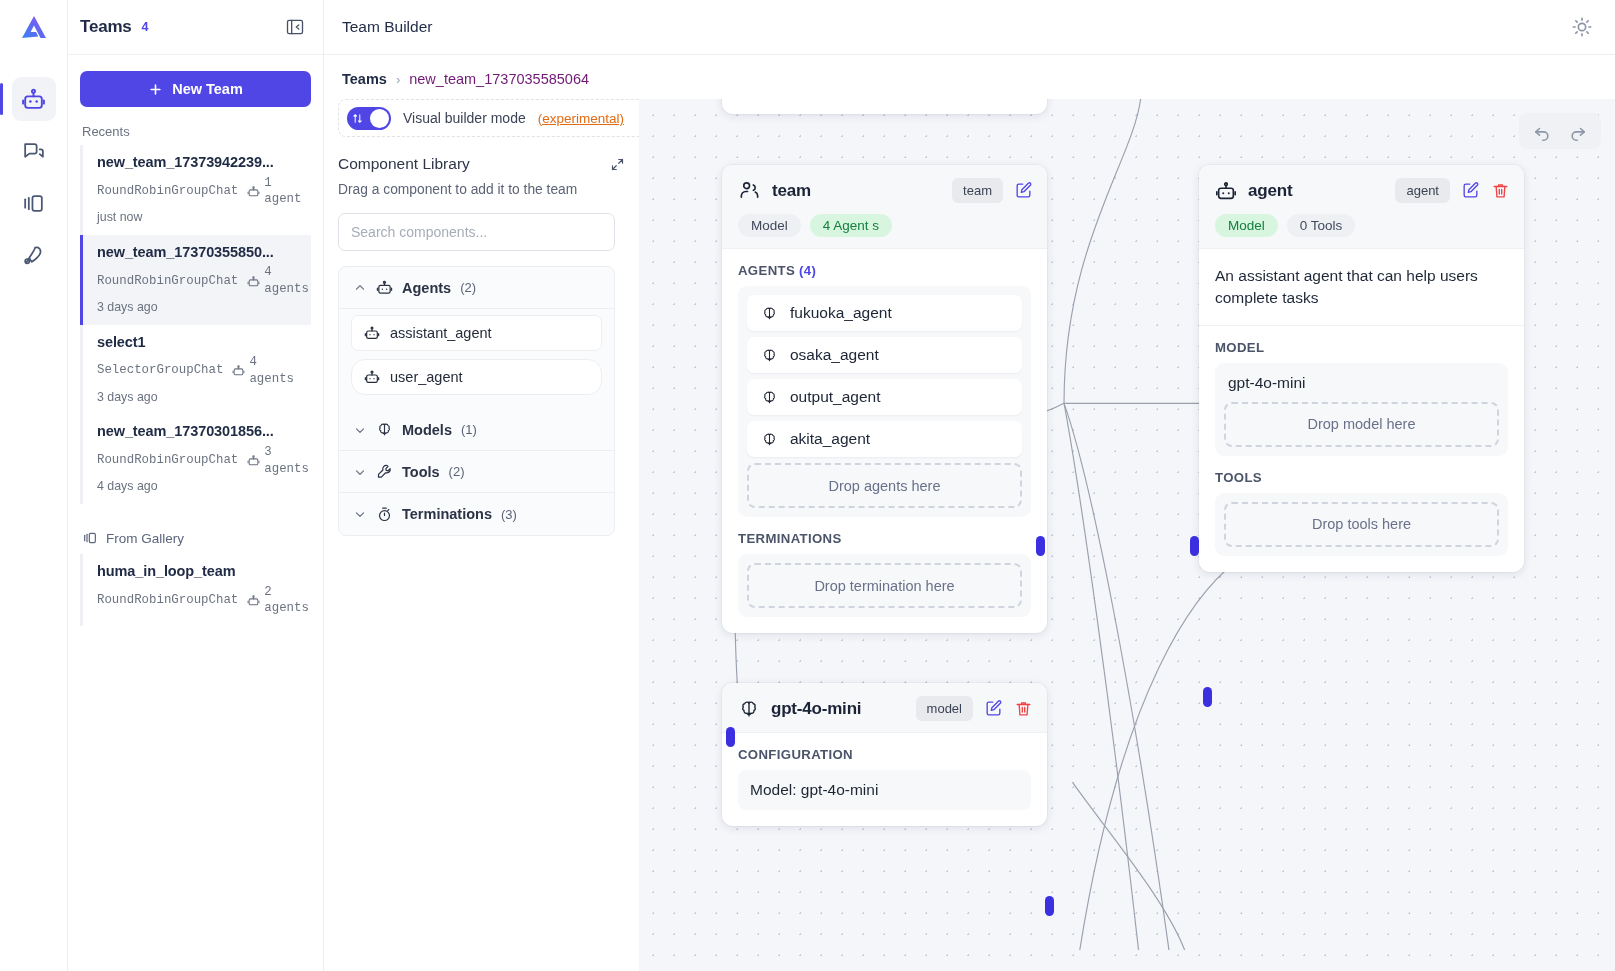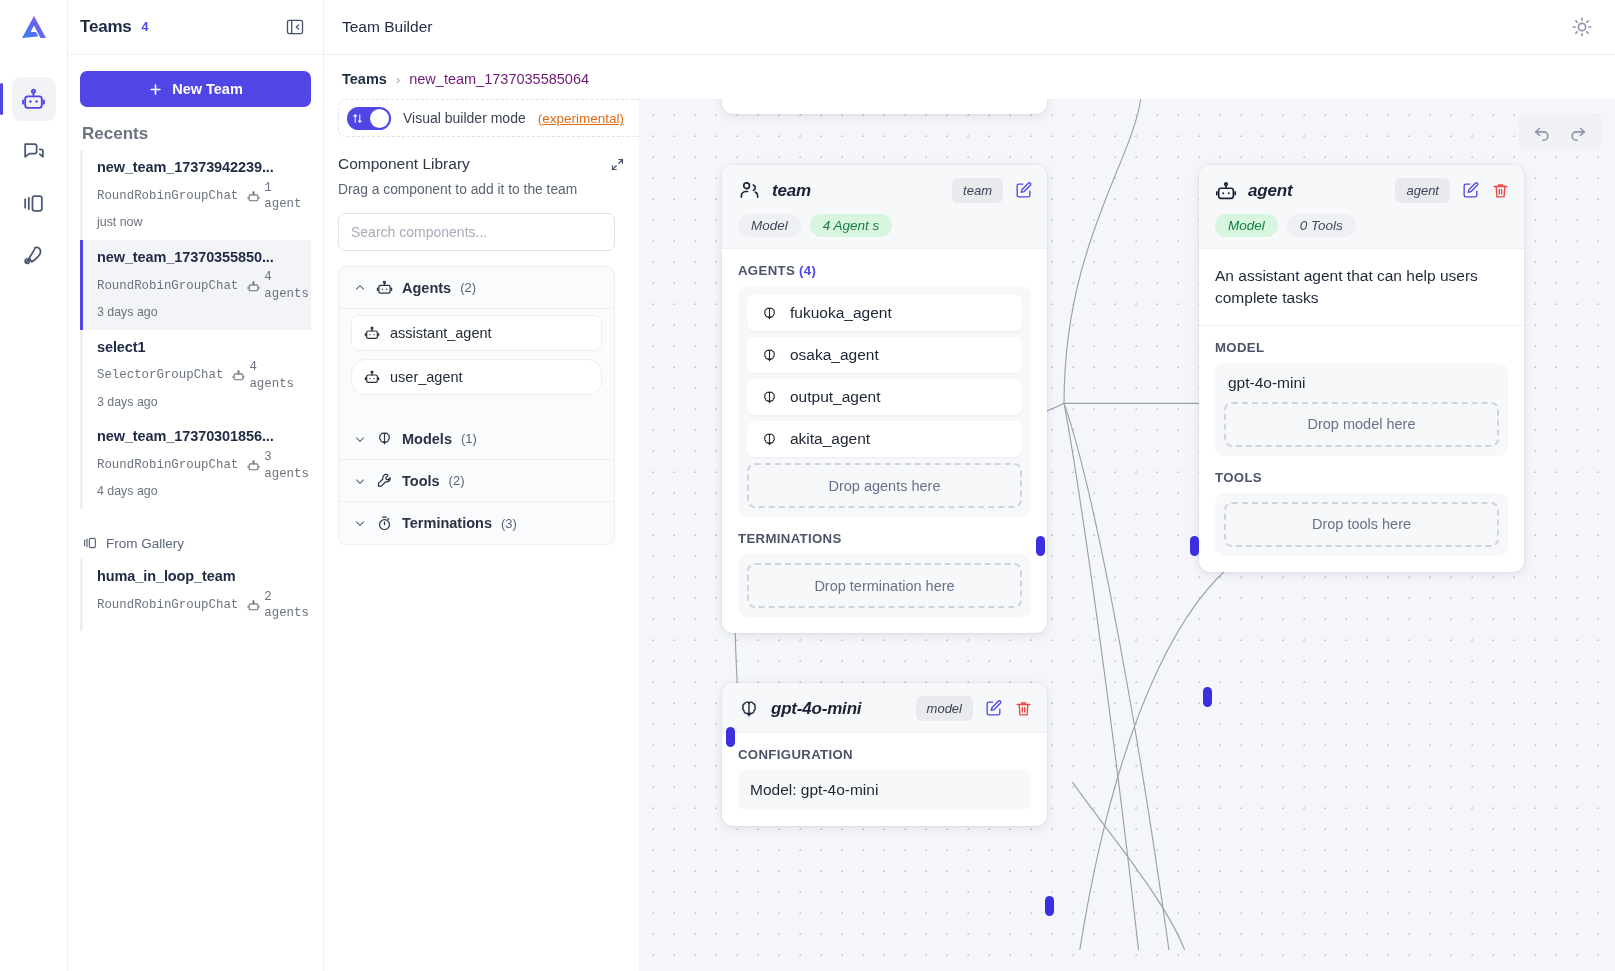--- a/index.html
+++ b/index.html
@@ -47,22 +47,22 @@
   .sb-count { font-size: 12.5px; color: #4f46e5; font-weight: 600; }
   .sb-collapse { margin-left: auto; color: #475269; cursor: pointer; display:flex; }
   .sb-body { padding: 16px 12px 0 12px; overflow: hidden; }
   .new-team-btn {
     width: 100%; height: 36px; border: none; border-radius: 7px;
     background: #4f46e5; color: #fff; font-size: 14.5px; font-weight: 700;
     display: flex; align-items: center; justify-content: center; gap: 9px;
     cursor: pointer; font-family: inherit;
   }
   .section-label {
-    font-size: 17px; color: #6b7280; margin: 17px 0 6px 2px;
-    display: flex; align-items: center; gap: 7px; font-weight: bold;
+    font-size: 13px; color: #6b7280; margin: 17px 0 6px 2px;
+    display: flex; align-items: center; gap: 7px;
   }
   .team-item {
     position: relative; padding: 8px 10px 9px 14px; cursor: pointer;
     border-left: 3px solid #eef0f3; line-height: 1.35;
   }
   .team-item.selected { background: #f3f4f8; border-left-color: #4f46e5; }
   .team-name {
     font-size: 14.5px; font-weight: 700; color: #1f2a44;
     white-space: nowrap; overflow: hidden; text-overflow: ellipsis; letter-spacing: -0.1px;
   }
@@ -125,42 +125,42 @@
   }
   .lib-group-head:last-child { border-bottom: none; }
   .lib-group-head .chev { color: #6b7280; display: flex; width: 14px; }
   .lib-group-head .gcount { font-weight: 400; font-size: 13px; color: #5b6375; }
   .lib-group-body { padding: 6px 12px 10px 12px; }
   .lib-entry {
     height: 36px; background: #fff; border: 1px solid #eceef1; border-radius: 7px;
     display: flex; align-items: center; gap: 10px; padding: 0 12px; margin-bottom: 8px;
     font-size: 14.5px; color: #252c3a; cursor: grab;
   }
-  .lib-entry:last-child { margin-bottom: 13px; border-radius: 14px; }
+  .lib-entry:last-child { margin-bottom: 4px; border-radius: 14px; }
 
   
   .canvas {
     position: relative; flex: 1 1 auto; min-width: 0;
     background-color: #f4f6fa;
     background-image: radial-gradient(#c9cedb 1px, transparent 1px);
     background-size: 21px 21px; background-position: 4px 6px;
     overflow: hidden;
   }
   .edges { position: absolute; inset: 0; pointer-events: none; }
   .handle {
     position: absolute; width: 9px; height: 20px; border-radius: 5px;
     background: #3b2fe0; z-index: 6; cursor: crosshair;
   }
 
   .node {
     position: absolute; background: #fff; border-radius: 11px;
     box-shadow: 0 2px 10px rgba(22,28,45,0.10), 0 0 0 1px rgba(22,28,45,0.03);
     overflow: hidden; z-index: 4;
   }
-  .node-head { background: #f7f8fa; padding: 13px 14px 11px 16px; border-bottom: 1px solid #eef0f3; font-style: italic; }
+  .node-head { background: #f7f8fa; padding: 13px 14px 11px 16px; border-bottom: 1px solid #eef0f3; }
   .node-head-row { display: flex; align-items: center; gap: 11px; }
   .node-title { font-size: 17px; font-weight: 700; color: #1b2336; letter-spacing: -0.2px; }
   .node-actions { margin-left: auto; display: flex; align-items: center; gap: 11px; }
   .badge-type {
     background: #e9eaee; color: #3b4354; border-radius: 6px;
     font-size: 13px; padding: 5px 11px;
   }
   .icon-btn { display: flex; cursor: pointer; }
   .icon-edit { color: #4f46e5; }
   .icon-del { color: #ef4444; }

